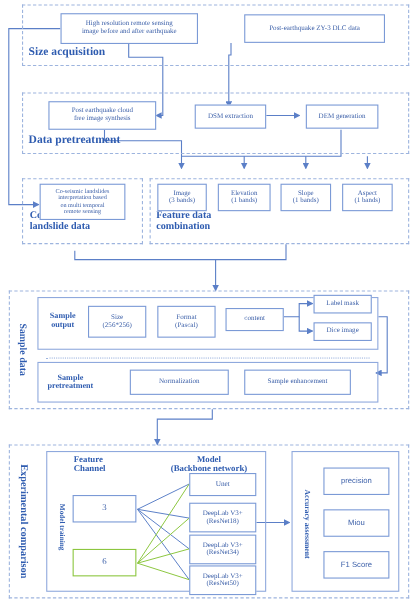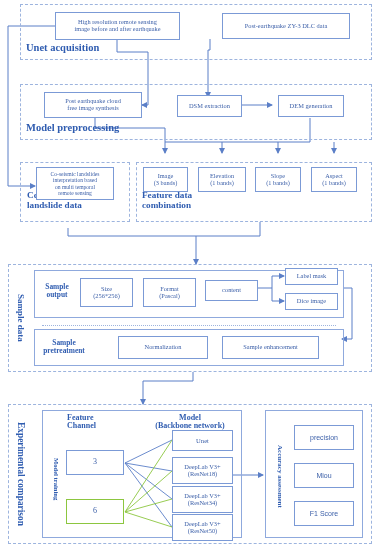--- a/index.html
+++ b/index.html
@@ -97,33 +97,33 @@
     <path d="M125,512 L172,499"></path>
     <path d="M125,512 L172,527"></path>
   </g>
 
   <g stroke="#5b7fc7" stroke-width="1" fill="none">
     <path d="M233,475 L263,475" marker-end="url(#ah)"></path>
   </g>
 </svg>
 
 <div class="stage" style="left:20px;top:4px;width:352px;height:56px;"></div>
-<div class="lbl" style="left:26px;top:42px;font-size:10.5px;">Unet acquisition</div>
+<div class="lbl" style="left:26px;top:42px;font-size:10.5px;">Size acquisition</div>
 
 <div class="box" style="left:55px;top:12px;width:125px;height:28px;font-size:6.3px;white-space:pre-line;">
   <span>High resolution remote sensing
 image before and after earthquake</span>
 </div>
 
 <div class="box" style="left:222px;top:13px;width:128px;height:26px;font-size:6.4px;white-space:pre-line;">
   <span>Post-earthquake ZY-3 DLC data</span>
 </div>
 
 <div class="stage" style="left:20px;top:84px;width:352px;height:56px;"></div>
-<div class="lbl" style="left:26px;top:122px;font-size:10.5px;">Model preprocessing</div>
+<div class="lbl" style="left:26px;top:122px;font-size:10.5px;">Data pretreatment</div>
 
 <div class="box" style="left:44px;top:92px;width:98px;height:26px;font-size:6.3px;white-space:pre-line;">
   <span>Post earthquake cloud
 free image synthesis</span>
 </div>
 
 <div class="box" style="left:177px;top:95px;width:65px;height:22px;font-size:6.4px;">
   <span>DSM extraction</span>
 </div>
 

